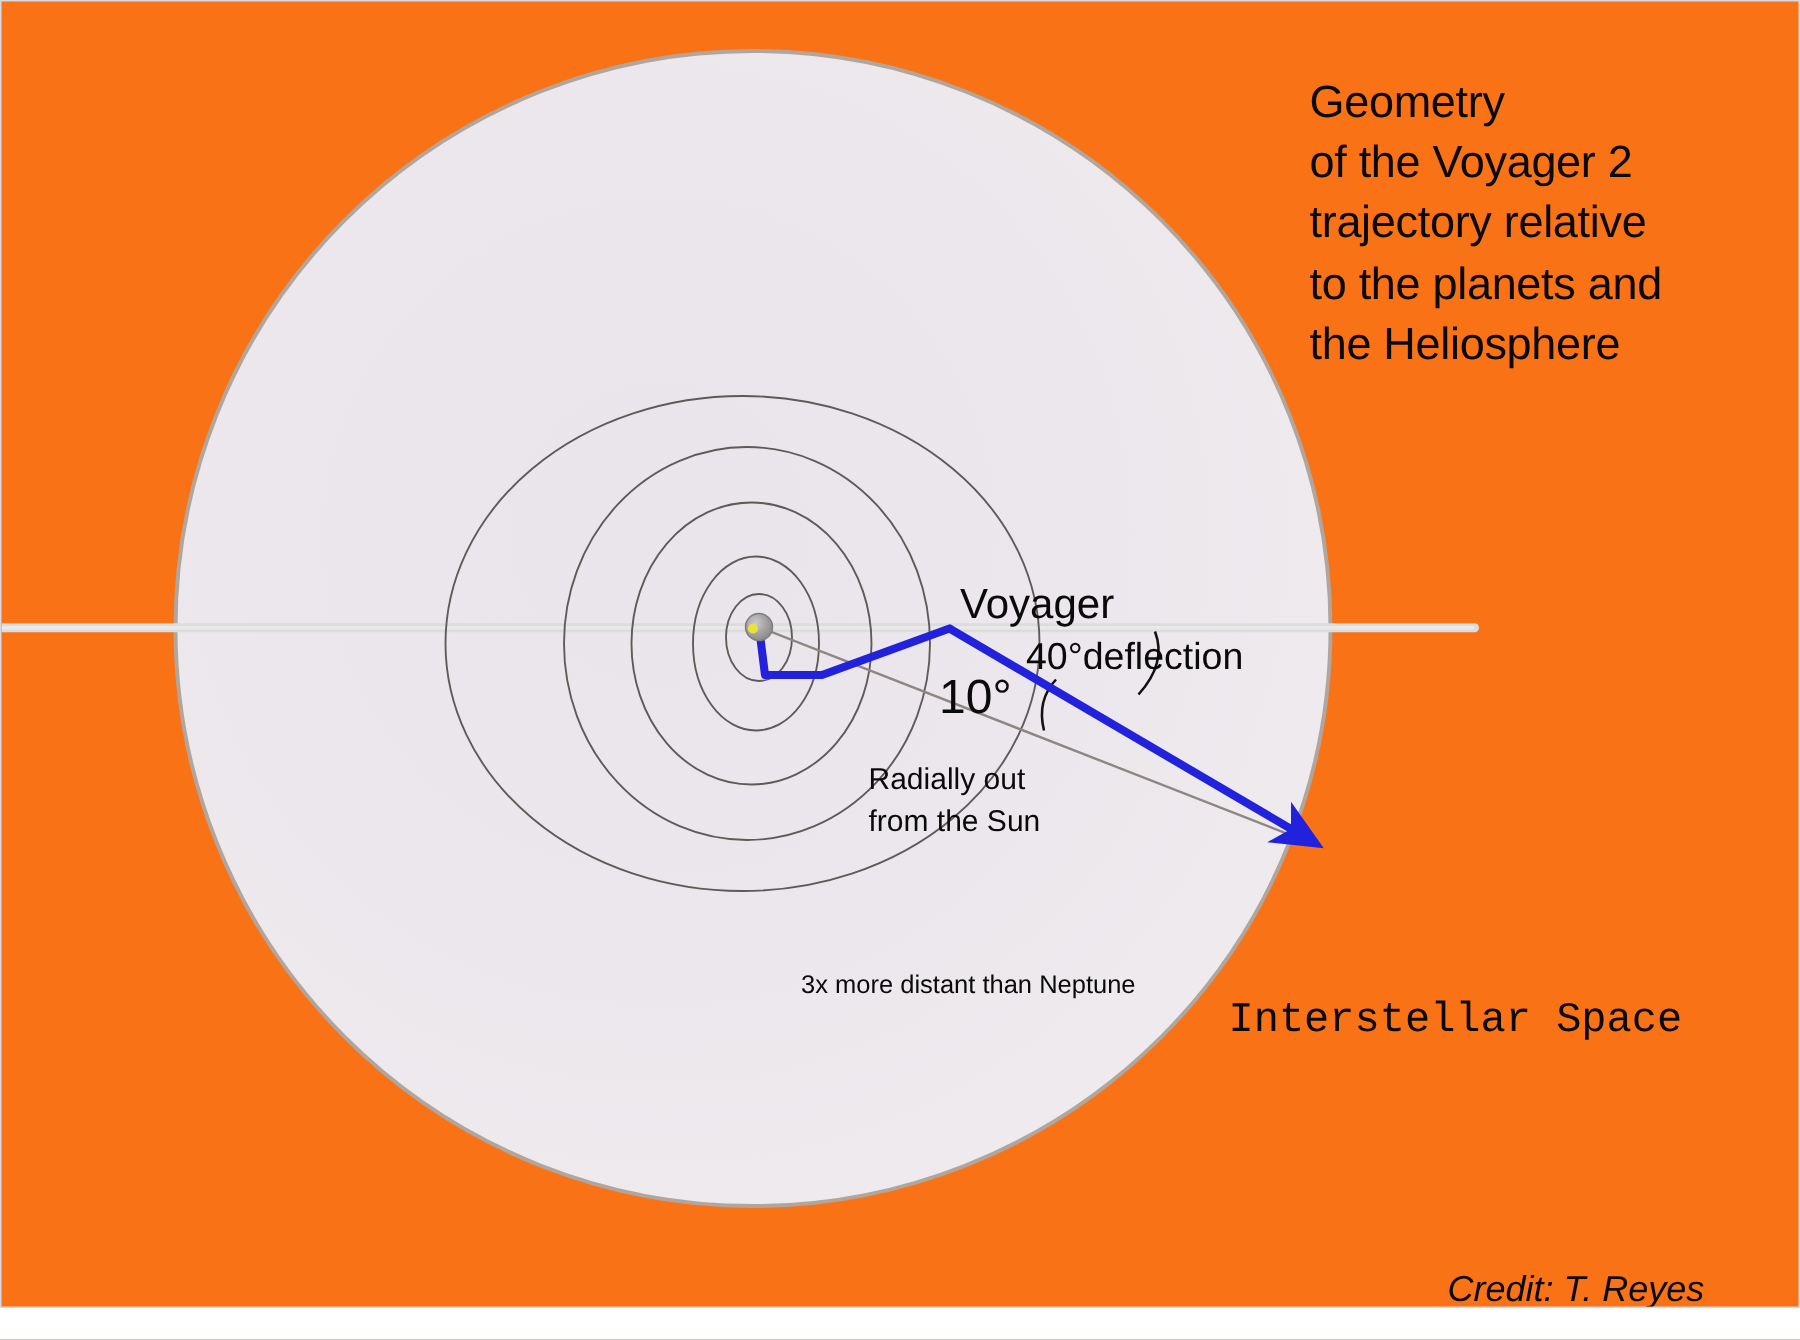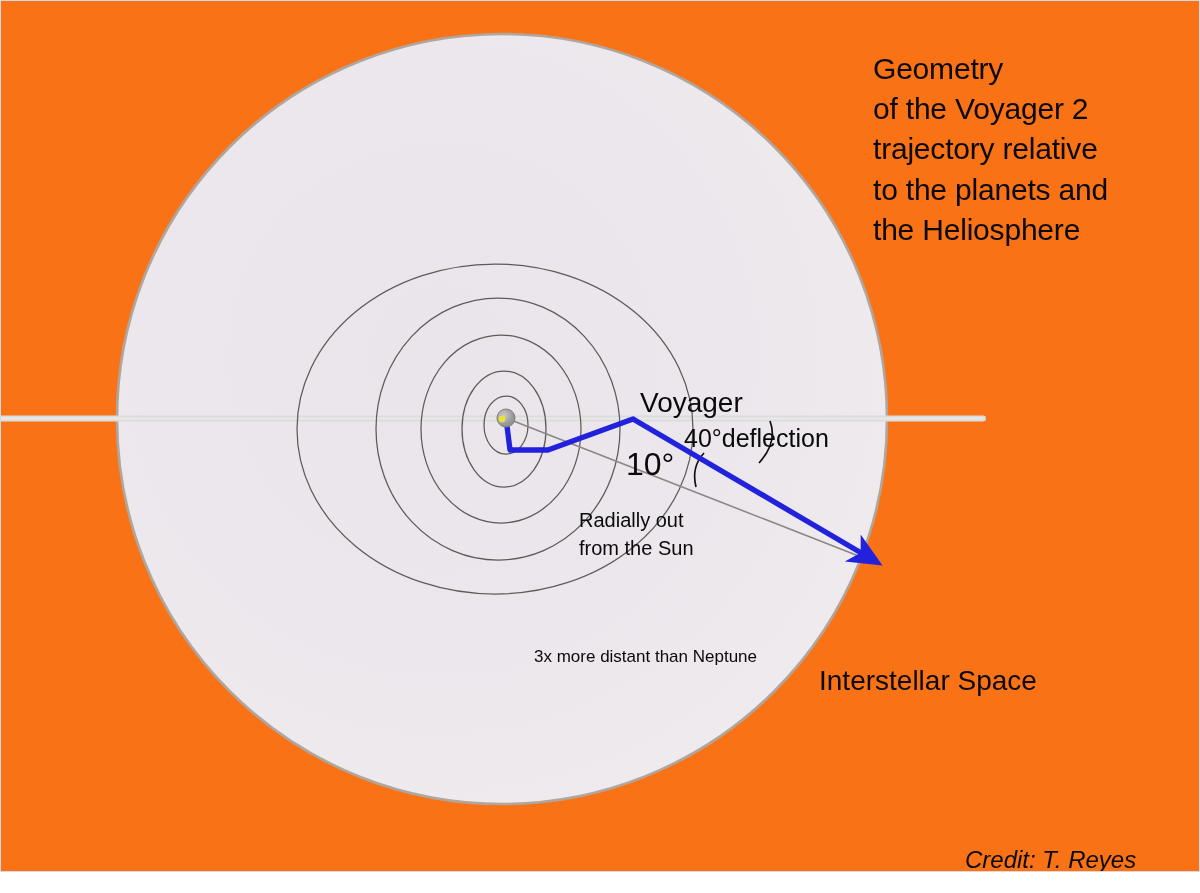--- a/index.html
+++ b/index.html
@@ -69,20 +69,21 @@
   #label-heliopause-sub {
     left: 495px;
     top: 646px;
     font-size: 17px;
     margin-left: 38px;
   }
   #label-interstellar {
     left: 818px;
     top: 664px;
     font-size: 28px;
+    font-family: Liberation Mono, monospace;
   }
   #label-voyager-traj {
     left: 800px;
     top: 483px;
     font-size: 28px;
     color: #2222dd;
   }
   #label-credit {
     left: 964px;
     top: 845px;

